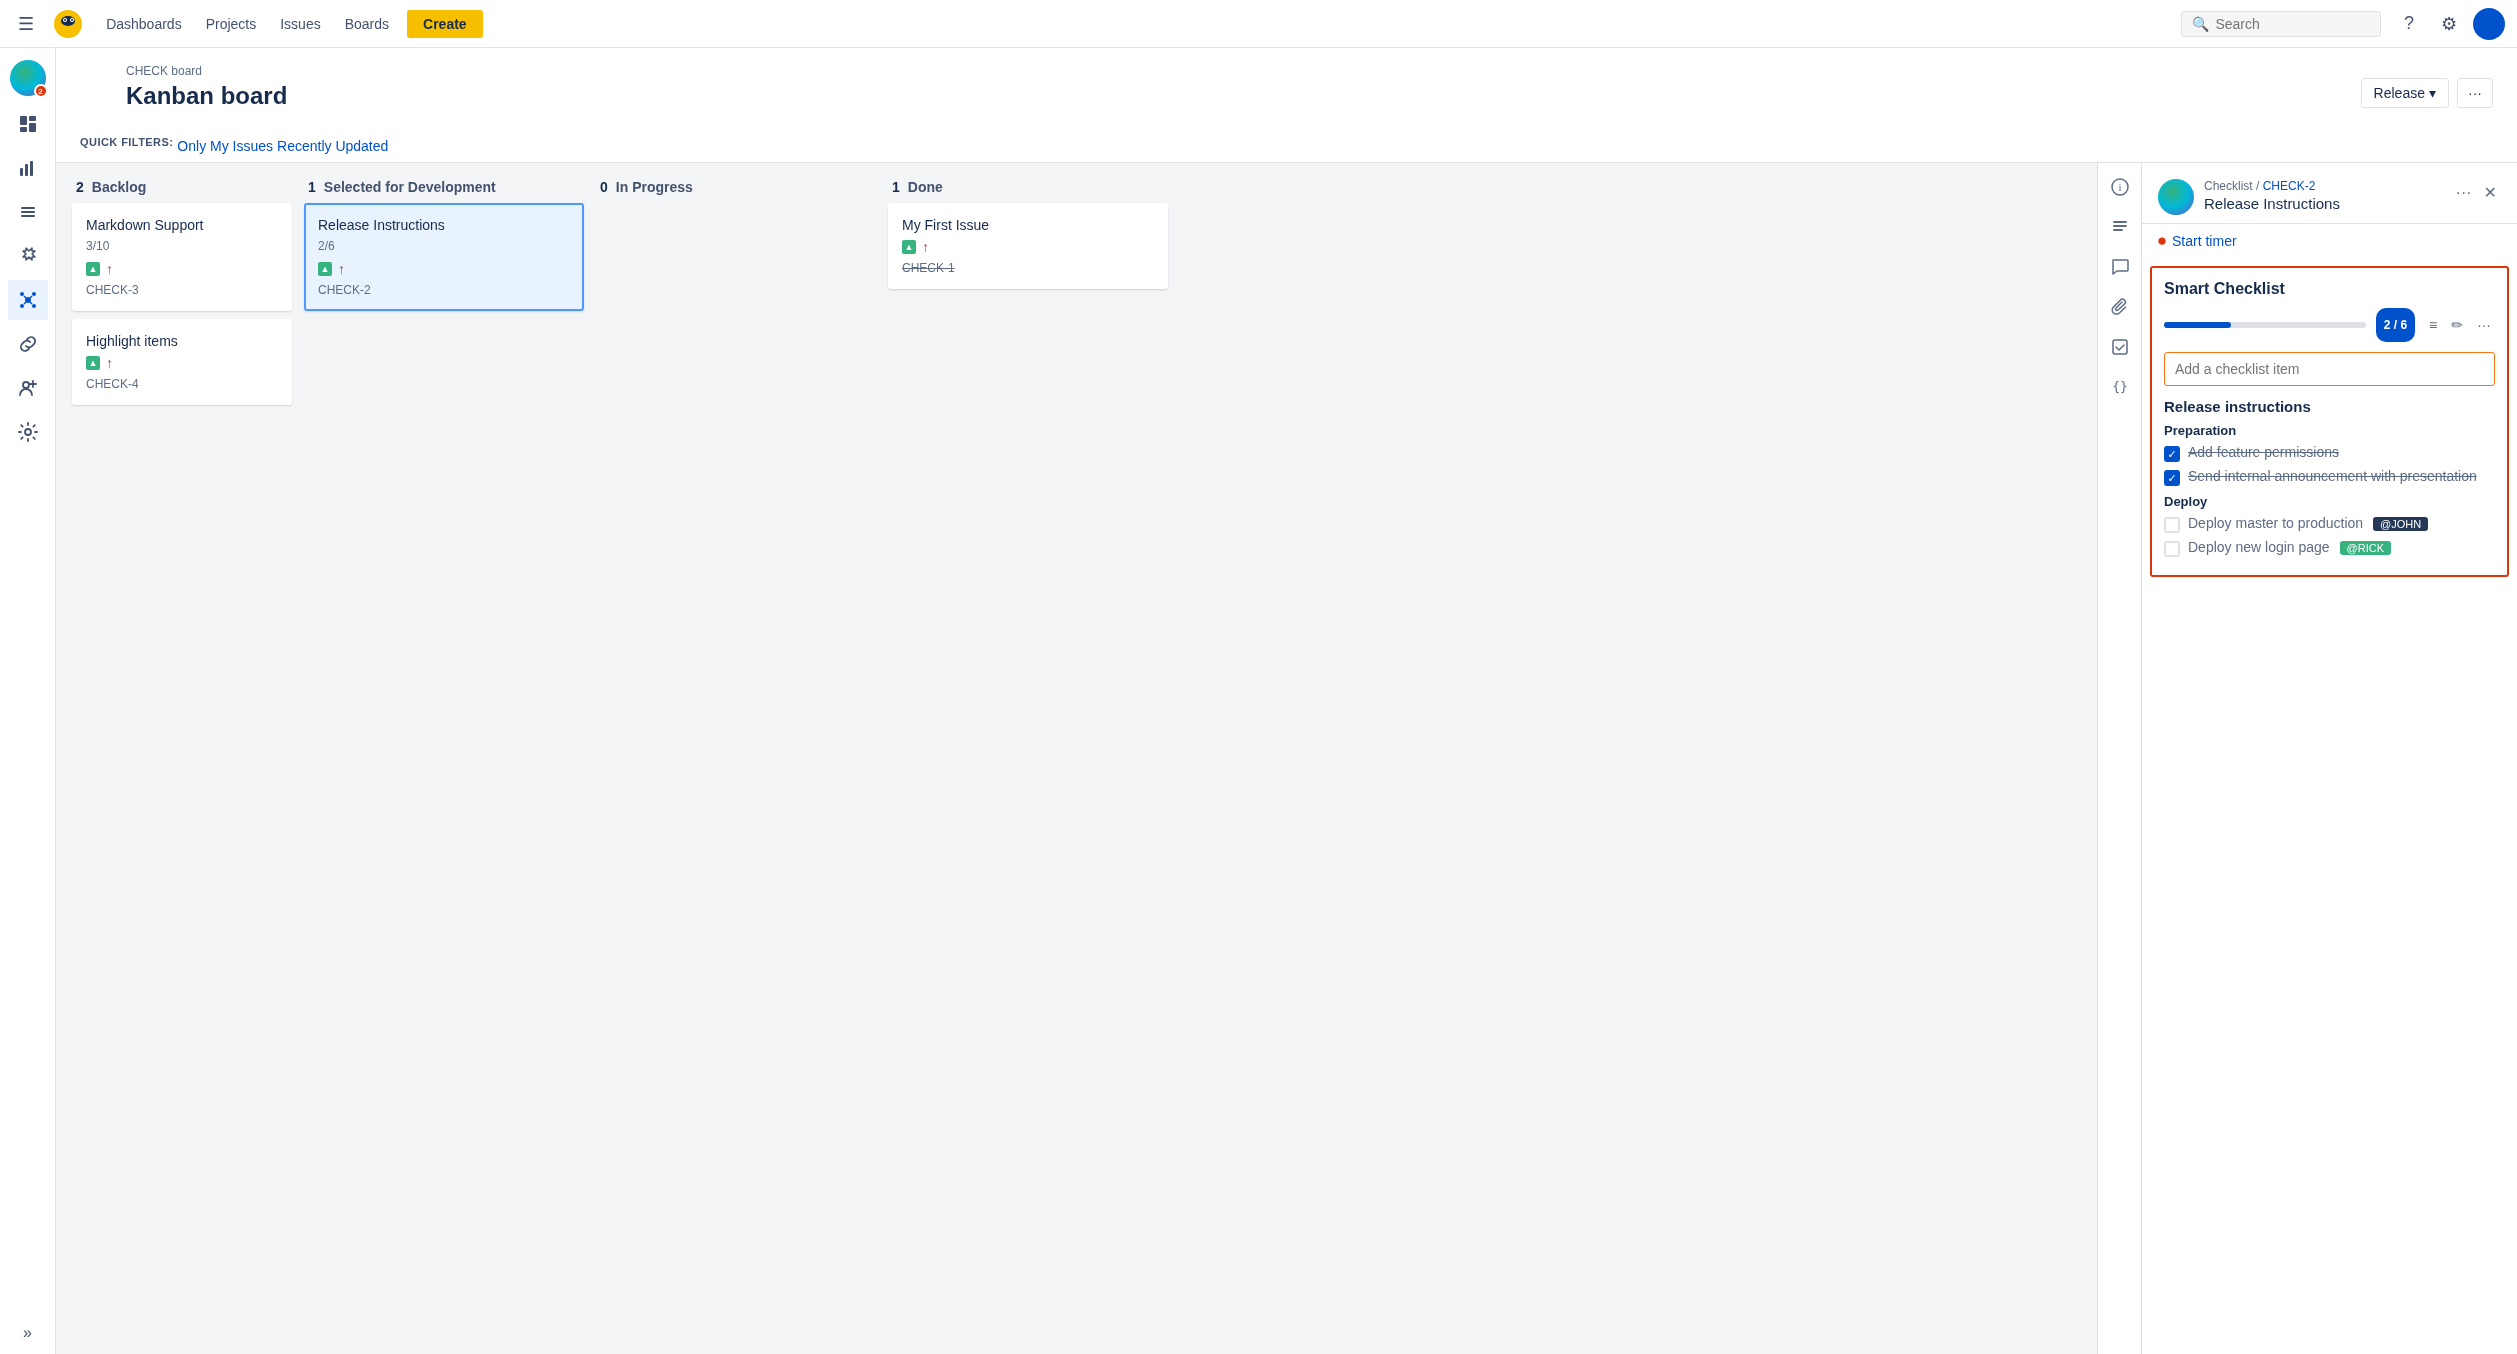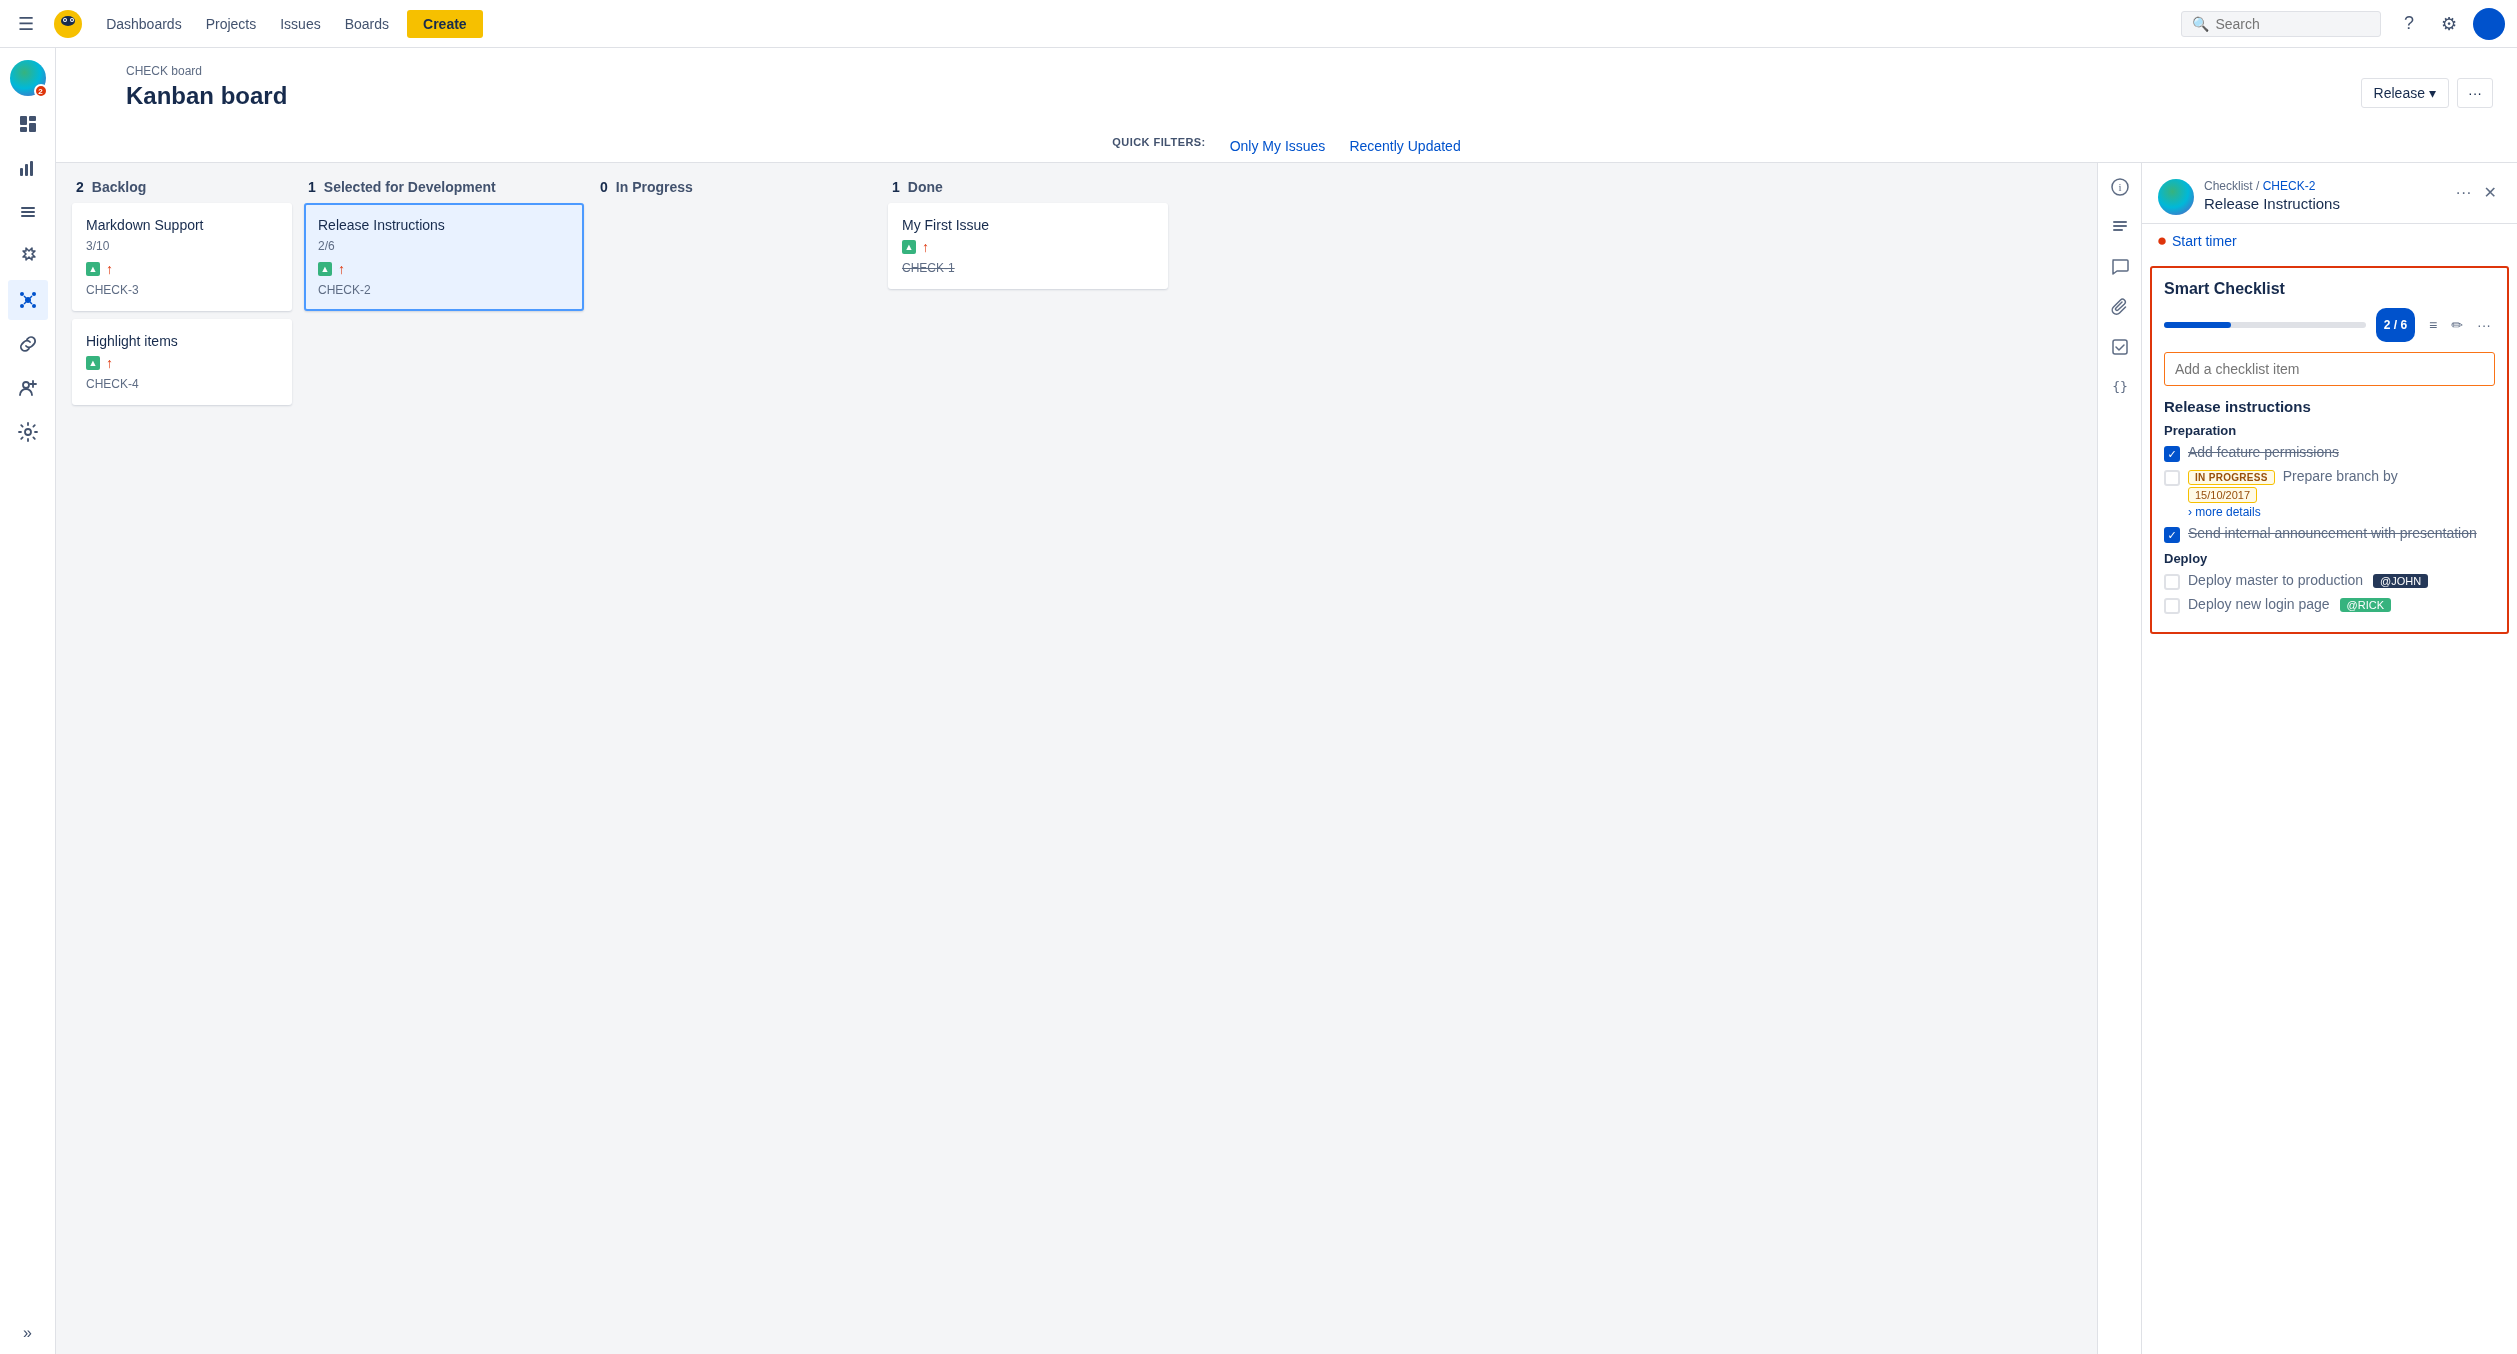--- a/index.html
+++ b/index.html
@@ -54,21 +54,21 @@
     .board-header-actions { display: flex; gap: 8px; align-items: center; }
     .release-btn {
       border: 1px solid #dfe1e6; border-radius: 3px; padding: 6px 12px;
       background: #fff; cursor: pointer; font-size: 14px; color: #172b4d;
       display: flex; align-items: center; gap: 4px;
     }
     .dots-btn {
       border: 1px solid #dfe1e6; border-radius: 3px; padding: 6px 10px;
       background: #fff; cursor: pointer; font-size: 14px; color: #172b4d;
     }
-    .quick-filters { display: flex; align-items: center; gap: 24px; padding: 8px 0; justify-content: center; }
+    .quick-filters { display: flex; align-items: center; gap: 4px; padding: 8px 0; }
     .quick-filters-label { font-size: 11px; font-weight: 700; color: #42526e; letter-spacing: 0.04em; }
     .quick-filter-link { color: #0052cc; font-size: 14px; cursor: pointer; text-decoration: none; margin-top: 8px; }
 
     
     .board-body { flex: 1; overflow: hidden; display: flex; }
     .board-columns { flex: 1; overflow-x: auto; display: flex; padding: 16px; gap: 12px; background: #f4f5f7; }
     .board-column { background: #f4f5f7; min-width: 220px; width: 220px; flex-shrink: 0; }
     .board-column-wide { min-width: 280px; width: 280px; }
     .column-header { display: flex; align-items: baseline; gap: 8px; margin-bottom: 8px; padding: 0 4px; }
     .column-count { font-size: 14px; font-weight: 700; color: #172b4d; }
@@ -461,31 +461,20 @@
             <div class="checklist-item">
               <div class="checklist-checkbox">
                 <span class="checklist-checkbox-check">✓</span>
               </div>
               <div class="checklist-item-content">
                 <span class="checklist-item-text strikethrough">Add feature permissions</span>
               </div>
             </div>
 
             
-            <div class="checklist-item">
-              <div class="checklist-checkbox unchecked"></div>
-              <div class="checklist-item-content">
-                <span class="badge-in-progress">IN PROGRESS</span>
-                <span class="checklist-item-text" style="display:inline;">Prepare branch by</span>
-                <div>
-                  <span class="badge-date">15/10/2017</span>
-                </div>
-                <a class="more-details-link">› more details</a>
-              </div>
-            </div>
 
             
             <div class="checklist-item">
               <div class="checklist-checkbox">
                 <span class="checklist-checkbox-check">✓</span>
               </div>
               <div class="checklist-item-content">
                 <span class="checklist-item-text strikethrough">Send internal announcement with presentation</span>
               </div>
             </div>

